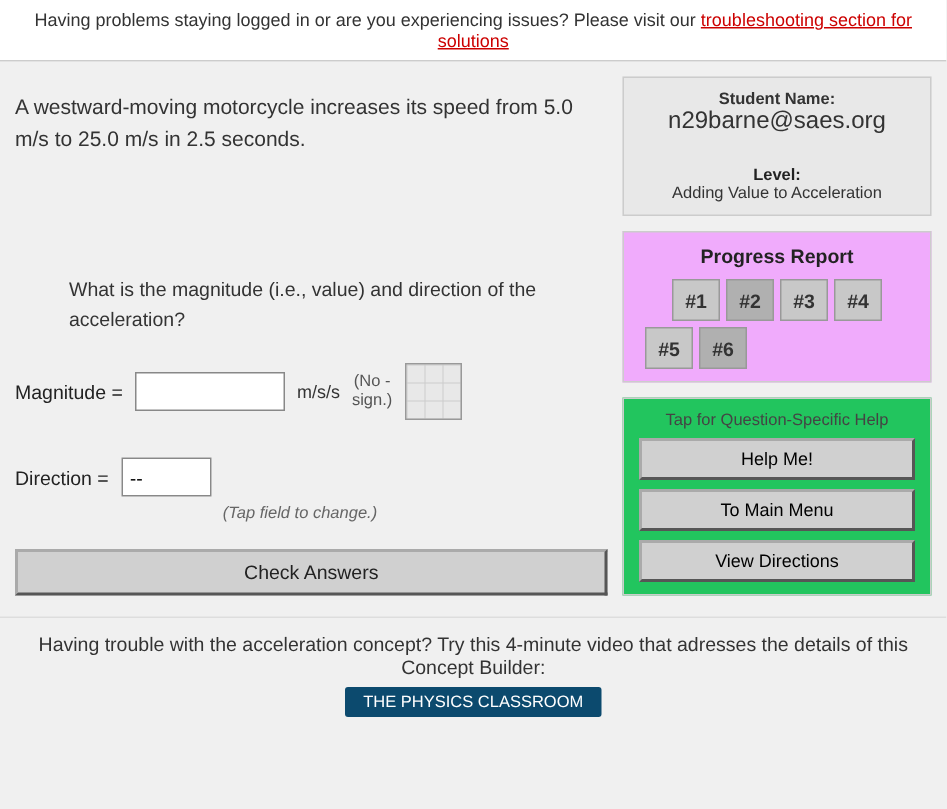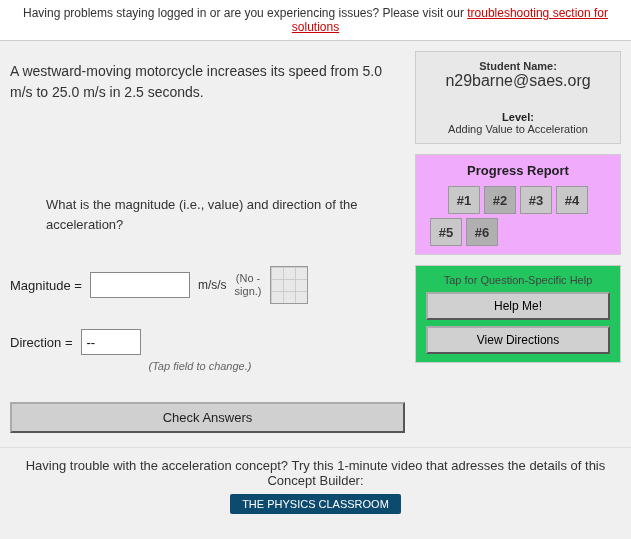--- a/index.html
+++ b/index.html
@@ -26,21 +26,21 @@
     .main-layout {
       display: flex;
       flex-direction: row;
       padding: 10px;
       gap: 10px;
     }
     .left-panel {
       flex: 1;
       display: flex;
       flex-direction: column;
-      gap: 22px;
+      gap: 8px;
       justify-content: space-between;
     }
     .problem-text {
       font-size: 14px;
       color: #333;
       line-height: 1.5;
       padding: 10px 0;
     }
     .question-text {
       font-size: 13px;
@@ -273,21 +273,22 @@
       </div>
       <div class="prog-row2">
         <div class="prog-num">#5</div>
         <div class="prog-num active">#6</div>
       </div>
     </div>
 
     <div class="help-section">
       <div class="help-hint">Tap for Question-Specific Help</div>
       <button class="help-btn">Help Me!</button>
+      <button class="help-btn">To Main Menu</button>
       <button class="help-btn">View Directions</button>
     </div>
   </div>
 </div>
 
 <div class="bottom-section">
-  <p>Having trouble with the acceleration concept? Try this 1-minute video that adresses the details of this Concept Builder:</p>
+  <p>Having trouble with the acceleration concept? Try this 4-minute video that adresses the details of this Concept Builder:</p>
   <button class="bottom-video-btn">THE PHYSICS CLASSROOM</button>
 </div>
 
 </body></html>

